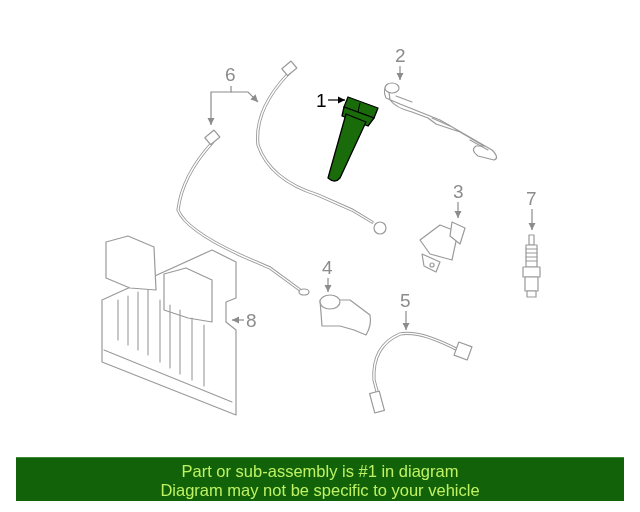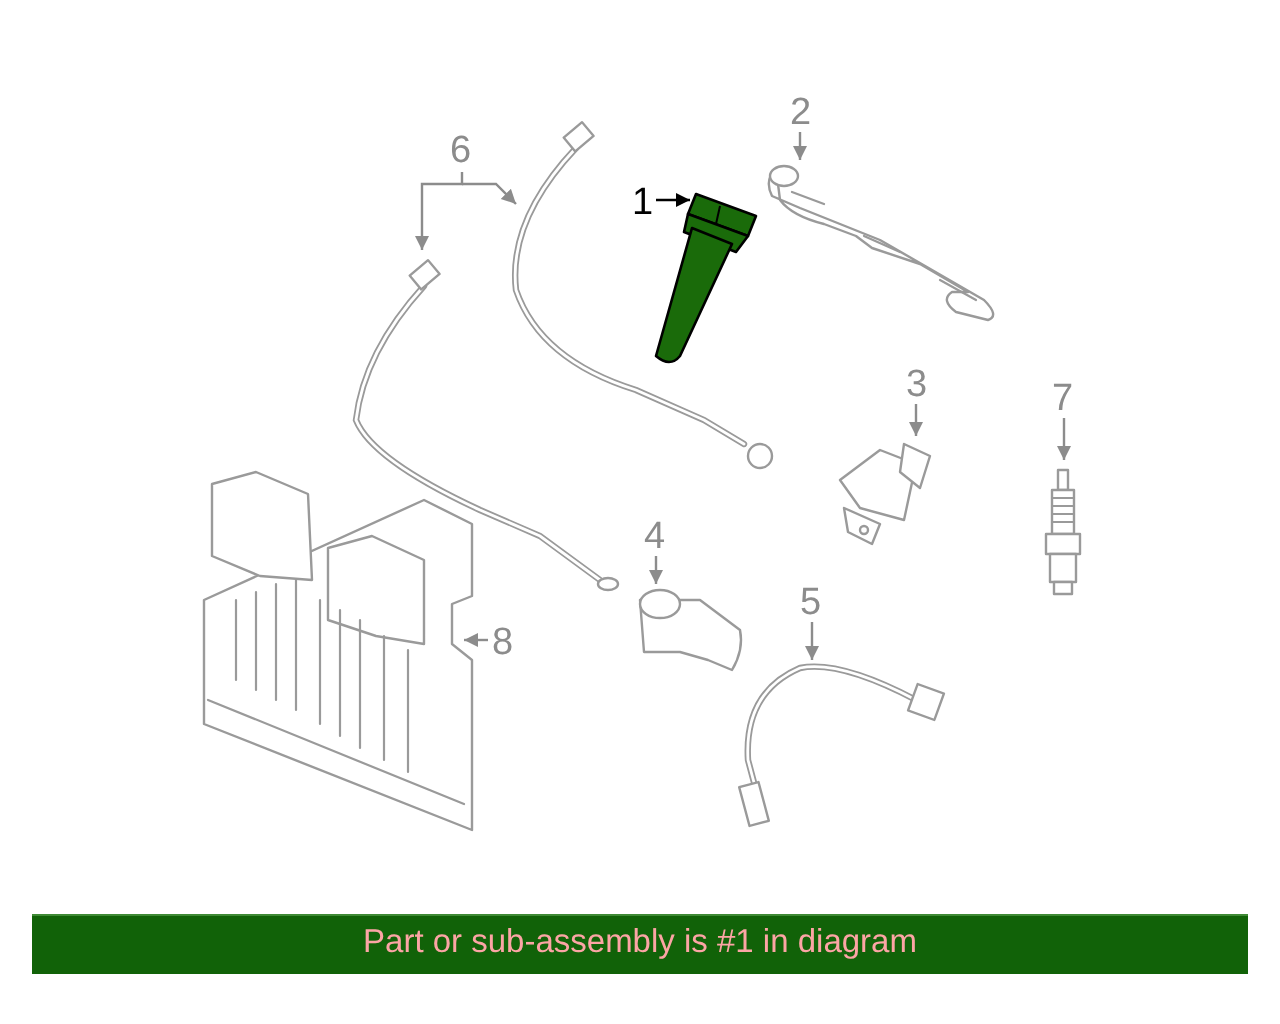--- a/index.html
+++ b/index.html
@@ -6,21 +6,21 @@
   body { width: 640px; height: 512px; position: relative; overflow: hidden; font-family: "Liberation Sans", sans-serif; }
   #diagram { position: absolute; left: 0; top: 0; width: 640px; height: 512px; }
   .callout { font-family: "Liberation Sans", sans-serif; font-size: 19px; fill: #8c8c8c; }
   .callout.active { fill: #000000; }
   .part { fill: #ffffff; stroke: #9a9a9a; stroke-width: 1.2; stroke-linejoin: round; stroke-linecap: round; }
   .wire { fill: none; stroke: #9a9a9a; stroke-width: 3.2; stroke-linecap: round; }
   .wire-in { fill: none; stroke: #ffffff; stroke-width: 1.4; stroke-linecap: round; }
   .leader { fill: none; stroke: #8c8c8c; stroke-width: 1.2; }
   .thin { fill: none; stroke: #9a9a9a; stroke-width: 1.1; stroke-linecap: round; stroke-linejoin: round; }
   .green { fill: #1a6b0a; stroke: #000; stroke-width: 1.3; stroke-linejoin: round; }
-  #banner { position: absolute; left: 16px; top: 457px; width: 608px; height: 30px; background: #116208; border-top: 1px solid #3f8a35; box-sizing: border-box; text-align: center; color: #fca5a5; font-size: 16.5px; line-height: 19px; padding-top: 4px; }
+  #banner { position: absolute; left: 16px; top: 457px; width: 608px; height: 44px; background: #116208; border-top: 1px solid #3f8a35; box-sizing: border-box; text-align: center; color: #bef264; font-size: 16.5px; line-height: 19px; padding-top: 4px; }
   #banner div { white-space: nowrap; }
 </style>
 </head>
 <body>
 
 <svg id="diagram" viewBox="0 0 640 512" xmlns="http://www.w3.org/2000/svg">
   <defs>
     <marker id="arrow-gray" markerWidth="8" markerHeight="8" refX="6" refY="3" orient="auto">
       <path d="M0,0 L6,3 L0,6 z" fill="#8c8c8c"></path>
     </marker>
@@ -102,13 +102,14 @@
     <path class="part" d="M164,274 L186,268 L212,280 L212,322 L188,318 L164,310 Z"></path>
     <path class="thin" d="M118,300 L118,340 M128,296 L128,345 M138,292 L138,350 M148,290 L148,355 M160,300 L160,362 M170,305 L170,368 M180,310 L180,374 M192,318 L192,380 M204,325 L204,386"></path>
     <path class="thin" d="M104,350 L232,402"></path>
   </g>
   <text class="callout" x="246" y="327">8</text>
   <line class="leader" x1="244" y1="320" x2="232" y2="320" marker-end="url(#arrow-gray)"></line>
 </svg>
 
 <div id="banner">
   <div>Part or sub-assembly is #1 in diagram</div>
+  <div>Diagram may not be specific to your vehicle</div>
 </div>
 
 </body></html>

